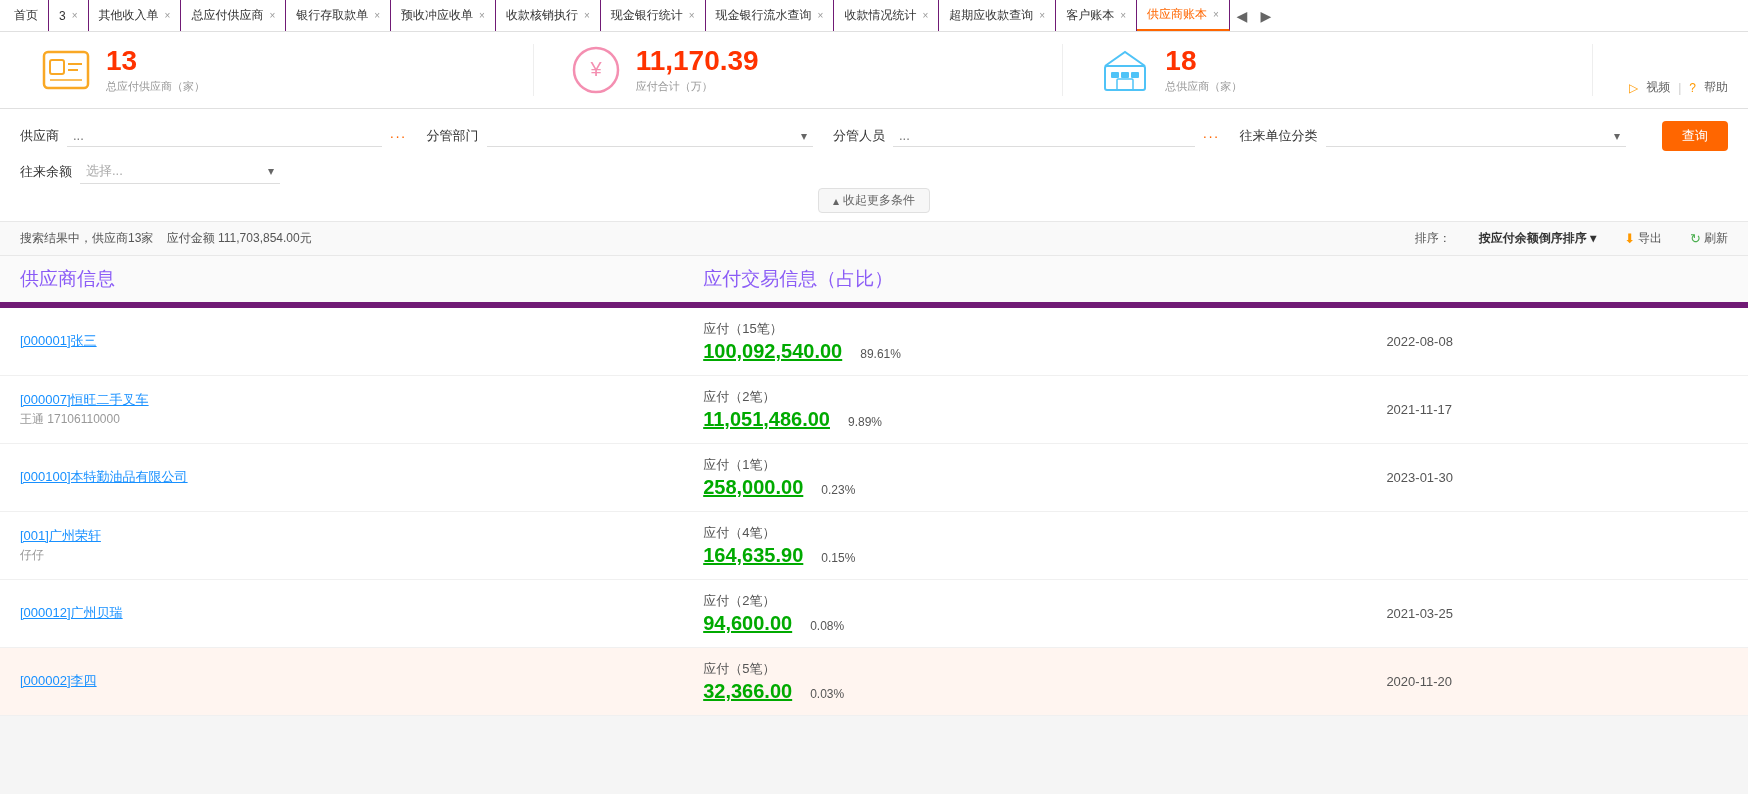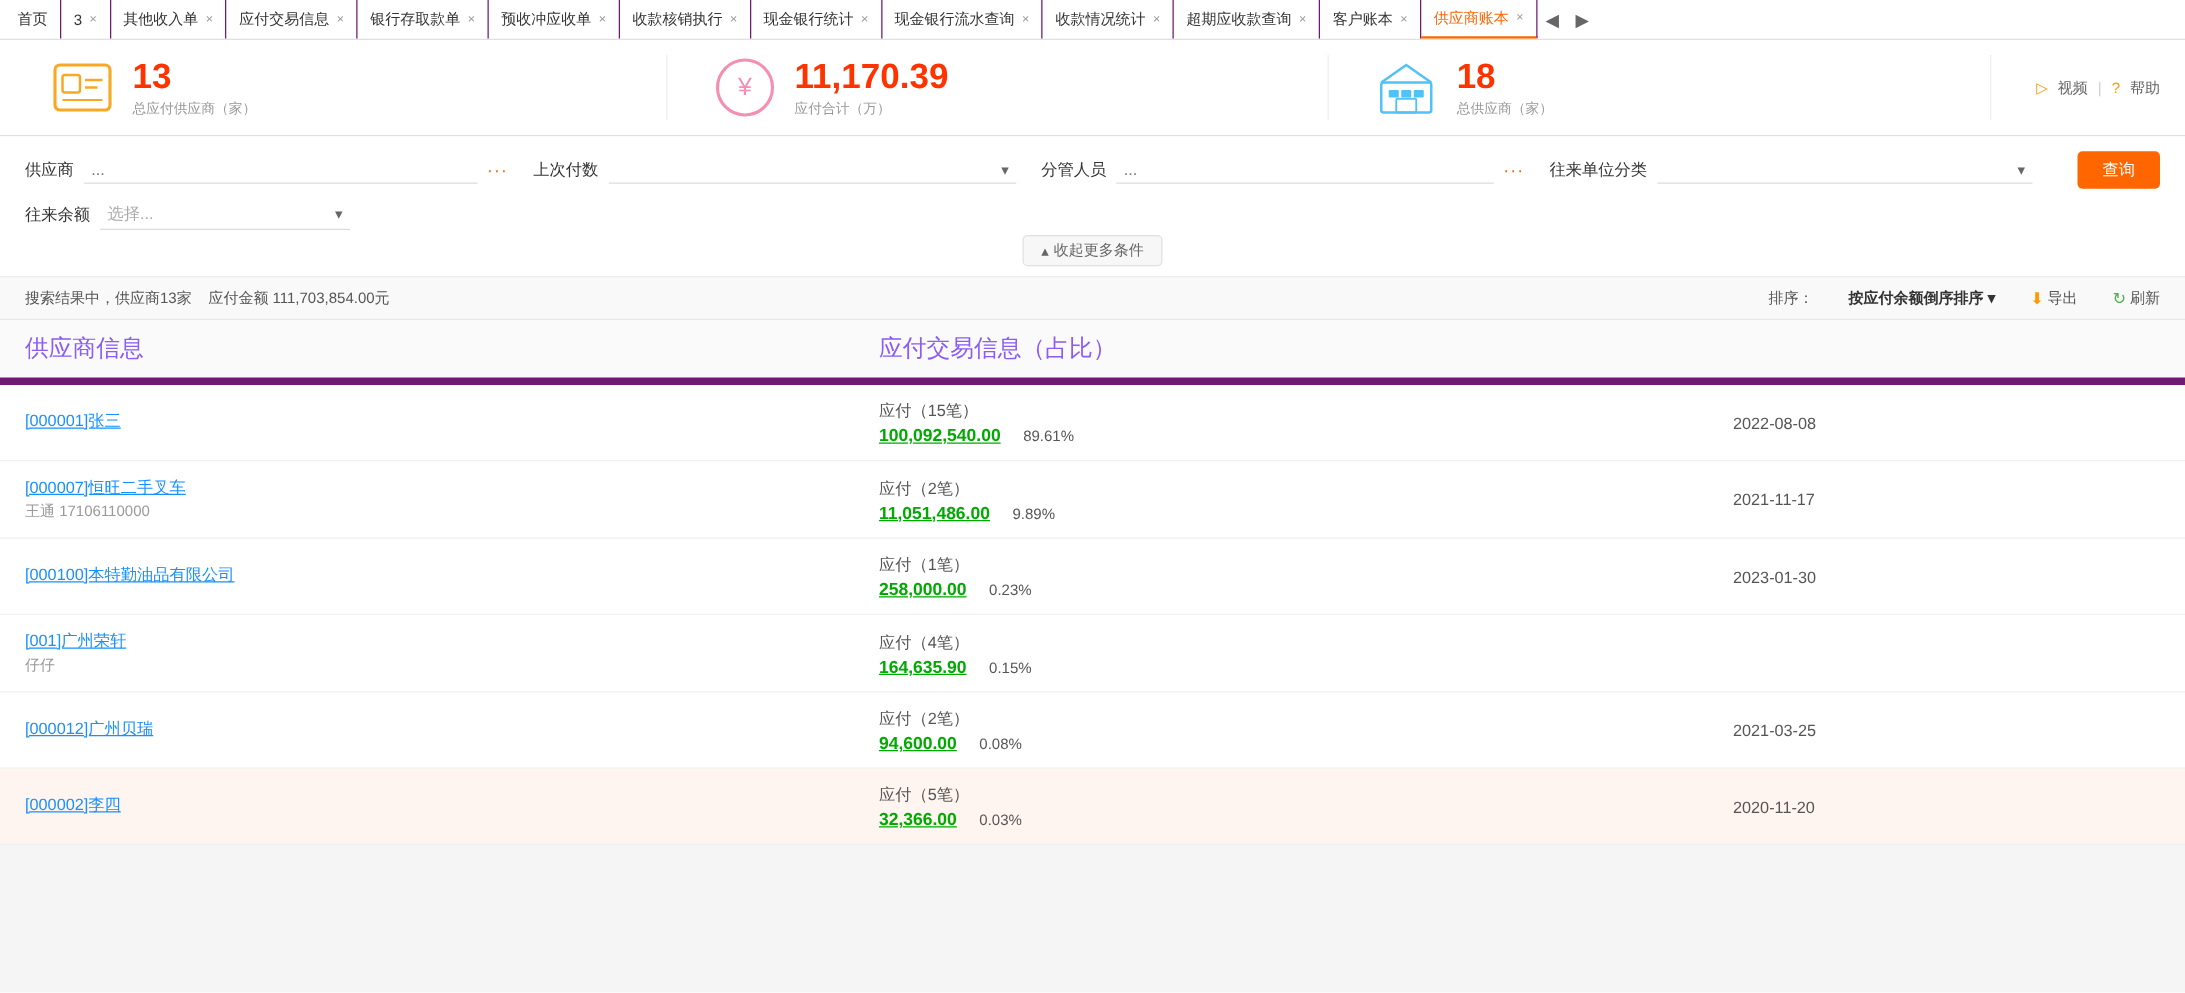--- a/index.html
+++ b/index.html
@@ -40,21 +40,21 @@
       font-size: 14px;
       flex-shrink: 0;
     }
 
     
     .stats-bar {
       display: flex;
       background: #fff;
       border-bottom: 1px solid #e0e0e0;
       padding: 12px 20px;
-      align-items: center;
+      align-items: flex-end;
       gap: 16px;
     }
     .stat-card {
       display: flex;
       align-items: center;
       gap: 14px;
       flex: 1;
       padding: 0 20px;
       border-right: 1px solid #eee;
     }
@@ -227,21 +227,21 @@
       font-size: 13px;
     }
     .supplier-sub {
       font-size: 12px;
       color: #999;
       margin-top: 2px;
     }
     .tx-label { color: #555; font-size: 13px; }
     .tx-amount {
       color: #00aa00;
-      font-size: 14px;
+      font-size: 20px;
       font-weight: bold;
       text-decoration: underline;
       cursor: pointer;
       text-align: right;
     }
     .tx-percent { color: #555; font-size: 12px; margin-left: 12px; }
     .tx-row { display: flex; align-items: baseline; gap: 6px; margin-top: 2px; }
     .last-pay { color: #555; font-size: 13px; }
 
     
@@ -269,21 +269,21 @@
     </div>
     <div class="nav-tab">
       <span>3</span>
       <span class="close-x">×</span>
     </div>
     <div class="nav-tab">
       <span>其他收入单</span>
       <span class="close-x">×</span>
     </div>
     <div class="nav-tab">
-      <span>应付交易信息</span>
+      <span>总应付供应商</span>
       <span class="close-x">×</span>
     </div>
     <div class="nav-tab">
       <span>银行存取款单</span>
       <span class="close-x">×</span>
     </div>
     <div class="nav-tab">
       <span>预收冲应收单</span>
       <span class="close-x">×</span>
     </div>
@@ -379,21 +379,21 @@
   <div class="filter-area">
     <div class="filter-row">
 
       <div class="filter-item" style="flex:1.2; margin-right:20px;">
         <span class="filter-label">供应商</span>
         <input class="filter-input" type="text" style="flex: 1 1 0%; border-top: none; border-right: none; border-left: none; border-image: initial; border-bottom: 1px solid rgb(221, 221, 221); outline: none; font-size: 13px; padding: 3px 6px; color: rgb(153, 153, 153);" placeholder="...">
         <span class="filter-dots" style="color:#ff6600; cursor:pointer;">···</span>
       </div>
 
       <div class="filter-item" style="flex:1.2; margin-right:20px;">
-        <span class="filter-label">上次付数</span>
+        <span class="filter-label">分管部门</span>
         <div class="filter-select" style="flex:1; border:none; border-bottom:1px solid #ddd; padding:3px 6px; font-size:13px; display:flex; justify-content:space-between; align-items:center; cursor:pointer;">
           <span></span>
           <span class="chevron-down">▾</span>
         </div>
       </div>
 
       <div class="filter-item" style="flex:1.2; margin-right:20px;">
         <span class="filter-label">分管人员</span>
         <input class="filter-input" type="text" style="flex: 1 1 0%; border-top: none; border-right: none; border-left: none; border-image: initial; border-bottom: 1px solid rgb(221, 221, 221); outline: none; font-size: 13px; padding: 3px 6px; color: rgb(153, 153, 153);" placeholder="...">
         <span class="filter-dots" style="color:#ff6600; cursor:pointer;">···</span>

